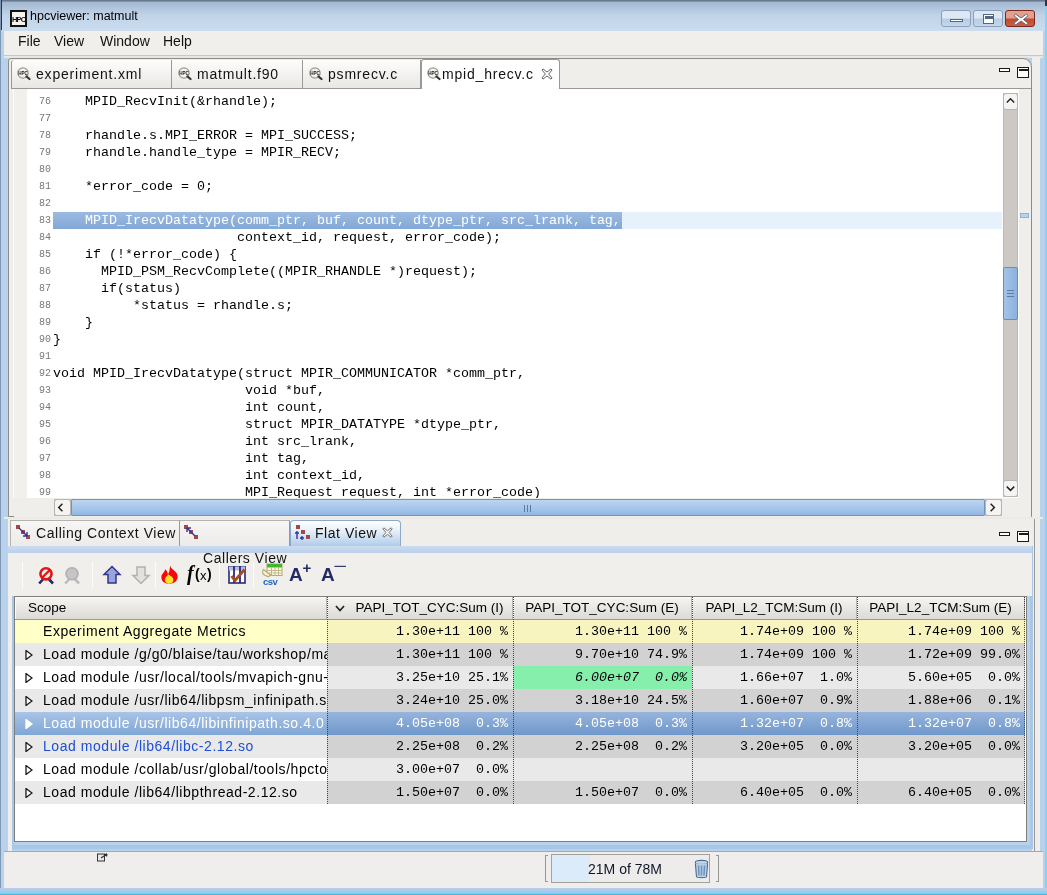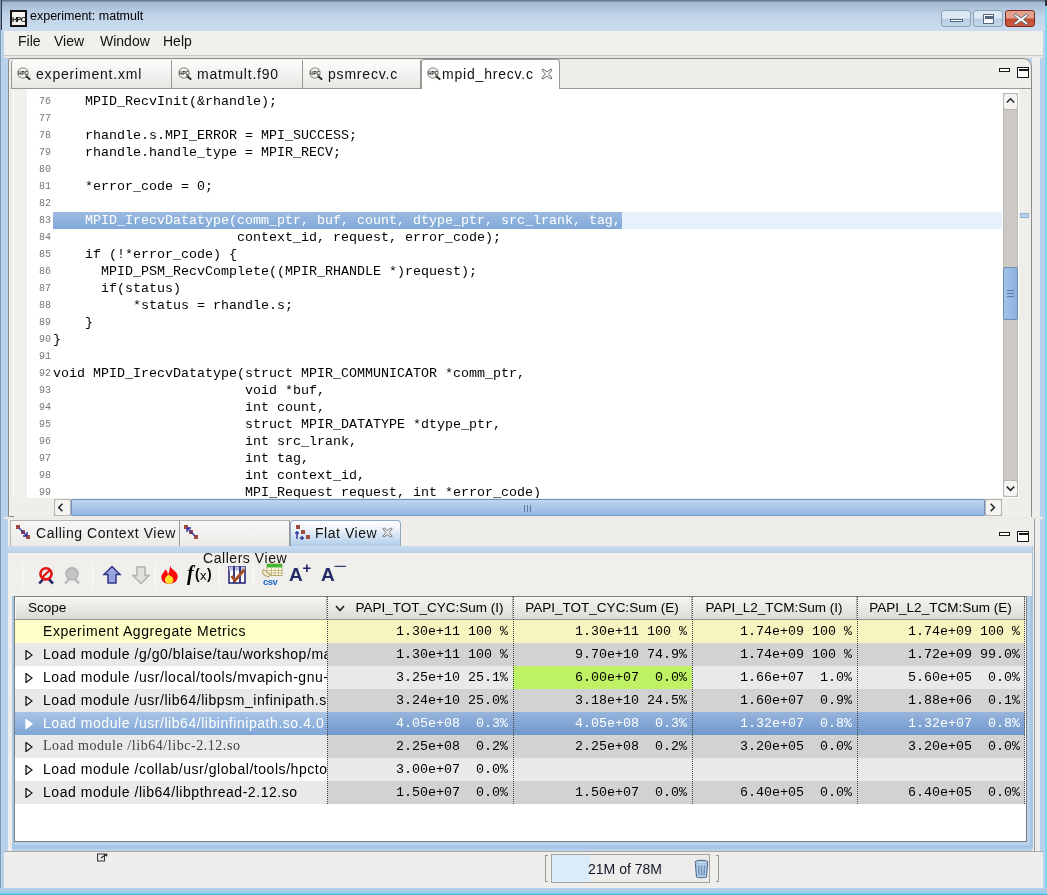--- a/index.html
+++ b/index.html
@@ -47,21 +47,21 @@
 <div class="abs" id="titlebar"></div>
 <div class="abs" style="left:0;top:0;width:1047px;height:2px;background:linear-gradient(#5c6b7d,#8da3bc);"></div>
 <div class="abs" style="left:0;top:0;width:2px;height:30px;background:#2a3442;"></div>
 <div class="abs" style="left:1045px;top:0;width:2px;height:12px;background:#2a3442;"></div>
 <div class="abs" style="left:0;top:0;width:1px;height:895px;background:#7e97b4;"></div>
 <div class="abs" style="left:1045px;top:6px;width:2px;height:889px;background:#82d5ee;"></div>
 <div class="abs" id="bottomborder"></div>
 <div class="abs" style="left:10px;top:10px;width:17px;height:17px;background:#f4f3ef;border:2px solid #111;">
 <div class="abs" style="left:0px;top:2.5px;width:13px;height:10px;overflow:hidden;font-size:7.5px;font-weight:bold;color:#111;text-align:center;letter-spacing:-0.8px;">HPC</div>
   </div>
-<div class="abs" id="titletext">experiment: matmult</div>
+<div class="abs" id="titletext">hpcviewer: matmult</div>
 <div class="abs tbtn" style="left:941px;width:30px;background:linear-gradient(#dce8f4 49%,#b7cde4 51%,#c5d8ea);border:1px solid #8ba0b8;">
 <div class="abs" style="left:8px;top:8px;width:13px;height:3px;background:#fdfdfd;border:1px solid #55677c;"></div>
   </div>
 <div class="abs tbtn" style="left:973px;width:30px;background:linear-gradient(#dce8f4 49%,#b7cde4 51%,#c5d8ea);border:1px solid #8ba0b8;">
 <div class="abs" style="left:9px;top:3px;width:11px;height:10px;background:#fdfdfd;border:1.5px solid #55677c;"></div>
 <div class="abs" style="left:10.5px;top:5px;width:8px;height:2.5px;background:#55677c;"></div>
   </div>
 <div class="abs tbtn" style="left:1005px;width:30px;background:linear-gradient(#e4a08e 49%,#c04a2e 51%,#cd5c40);border:1px solid #7e2619;">
 <svg class="abs" style="left:6px;top:0px;" width="18" height="17" viewBox="0 0 18 17">
 <path d="M3.5 3 L9 7 L14.5 3 L16 4.8 L11.5 8.5 L16 12.2 L14.5 14 L9 10 L3.5 14 L2 12.2 L6.5 8.5 L2 4.8 Z" fill="#fff" stroke="#5d6a79" stroke-width="1"></path>
@@ -334,21 +334,21 @@
 </div>
 <div class="row" style="left:15px;top:666px;width:312px;background:#ffffff;overflow:hidden;">
 <svg style="position:absolute;left:10px;top:7px;" width="8" height="10" viewBox="0 0 8 10">
       <path d="M1 0.5 L7 5 L1 9.5 Z" fill="#fff" stroke="#1a1a1a" stroke-width="1.3"></path>
     </svg>
 <span style="position:absolute;left:28px;top:3px;color:#000;white-space:nowrap;">Load module /usr/local/tools/mvapich-gnu-shmem/lib/l</span>
   </div>
 <div class="mcell" style="left:327px;top:666px;width:186px;background:#e9e9e9;">
 <span class="mval" style="color:#000;">3.25e+10&nbsp;25.1%</span>
 </div>
-<div class="mcell" style="left:513px;top:666px;width:179px;background:#bef264;">
+<div class="mcell" style="left:513px;top:666px;width:179px;background:#86efac;font-style:italic;">
 <span class="mval" style="color:#000;">6.00e+07&nbsp;&nbsp;0.0%</span>
 </div>
 <div class="mcell" style="left:692px;top:666px;width:165px;background:#e9e9e9;">
 <span class="mval" style="color:#000;">1.66e+07&nbsp;&nbsp;1.0%</span>
 </div>
 <div class="mcell" style="left:857px;top:666px;width:168px;background:#e9e9e9;">
 <span class="mval" style="color:#000;">5.60e+05&nbsp;&nbsp;0.0%</span>
 </div>
 <div class="row" style="left:15px;top:689px;width:312px;background:#e9e9e9;overflow:hidden;">
 <svg style="position:absolute;left:10px;top:7px;" width="8" height="10" viewBox="0 0 8 10">
@@ -383,21 +383,21 @@
 <div class="mcell" style="left:692px;top:712px;width:165px;background:linear-gradient(#97b4dc,#6f98cb);">
 <span class="mval" style="color:#fff;">1.32e+07&nbsp;&nbsp;0.8%</span>
 </div>
 <div class="mcell" style="left:857px;top:712px;width:168px;background:linear-gradient(#97b4dc,#6f98cb);">
 <span class="mval" style="color:#fff;">1.32e+07&nbsp;&nbsp;0.8%</span>
 </div>
 <div class="row" style="left:15px;top:735px;width:312px;background:#e9e9e9;overflow:hidden;">
 <svg style="position:absolute;left:10px;top:7px;" width="8" height="10" viewBox="0 0 8 10">
       <path d="M1 0.5 L7 5 L1 9.5 Z" fill="#fff" stroke="#1a1a1a" stroke-width="1.3"></path>
     </svg>
-<span style="position:absolute;left:28px;top:3px;color:#404040;white-space:nowrap;font-family:Liberation Serif, serif;">Load module /lib64/libc-2.12.so</span>
+<span style="position:absolute;left:28px;top:3px;color:#1d4ed8;white-space:nowrap;">Load module /lib64/libc-2.12.so</span>
   </div>
 <div class="mcell" style="left:327px;top:735px;width:186px;background:#d2d2d2;">
 <span class="mval" style="color:#000;">2.25e+08&nbsp;&nbsp;0.2%</span>
 </div>
 <div class="mcell" style="left:513px;top:735px;width:179px;background:#d2d2d2;">
 <span class="mval" style="color:#000;">2.25e+08&nbsp;&nbsp;0.2%</span>
 </div>
 <div class="mcell" style="left:692px;top:735px;width:165px;background:#d2d2d2;">
 <span class="mval" style="color:#000;">3.20e+05&nbsp;&nbsp;0.0%</span>
 </div>

